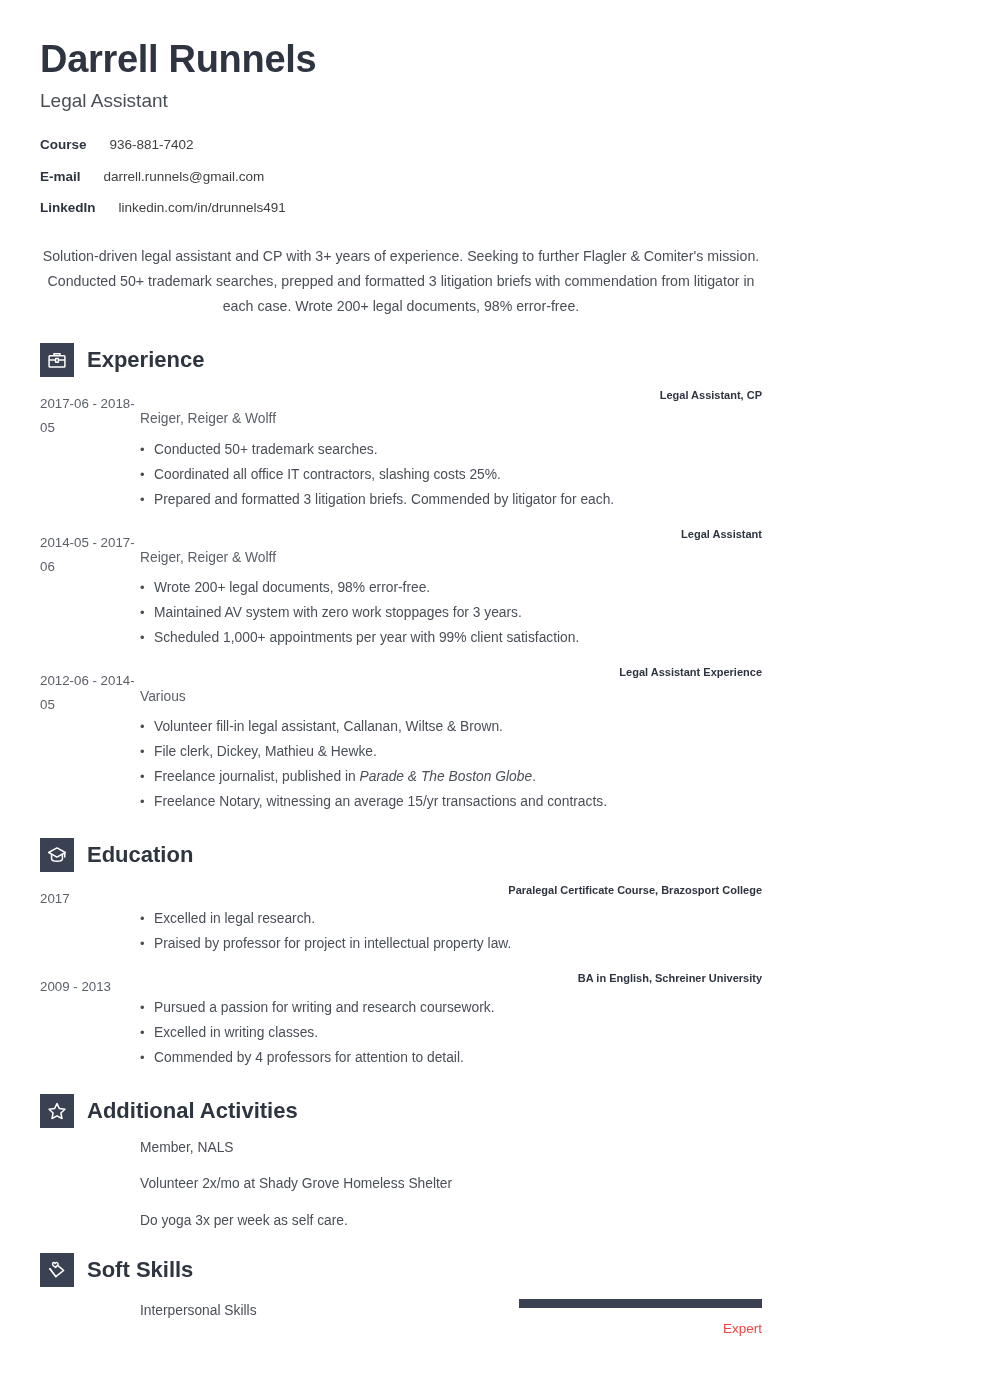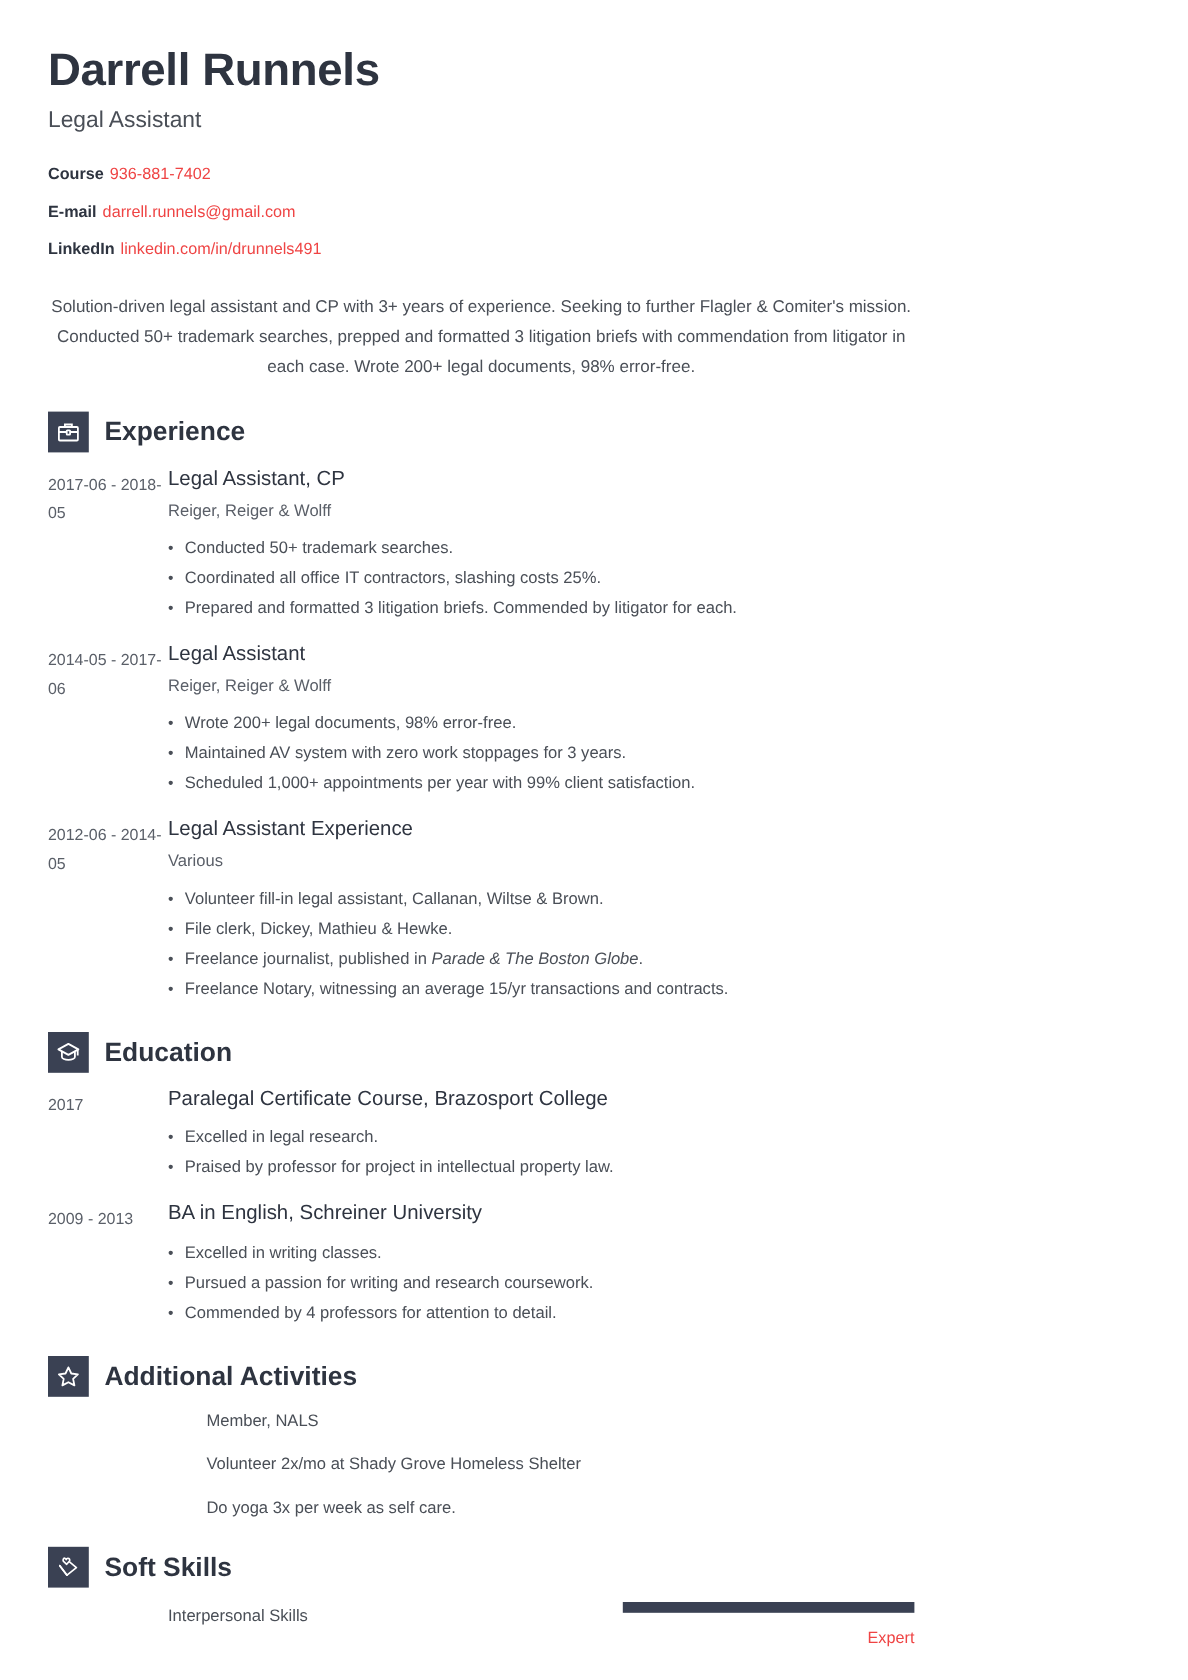--- a/index.html
+++ b/index.html
@@ -48,22 +48,22 @@
     font-size: 13.5px;
     line-height: 1;
     margin-bottom: 18px;
     white-space: nowrap;
   }
   .contact-label {
     font-weight: bold;
     color: #2e3440;
   }
   .contact-value {
-    color: #ef4444;
-    margin-left: 5px;
+    color: #404040;
+    margin-left: 23px;
   }
 
   
   .summary {
     margin-top: 29px;
     font-size: 14.2px;
     line-height: 25px;
     color: #4a4f57;
     max-width: 875px;
     text-align: center;
@@ -105,25 +105,26 @@
     font-size: 13.3px;
     color: #5a5f68;
     line-height: 24px;
     padding-top: 3px;
   }
   .entry-body {
     flex: 1 1 auto;
     min-width: 0;
   }
   .entry-title {
-    font-size: 17px;
-    font-weight: normal;
+    font-size: 11px;
+    font-weight: bold;
     color: #2e3440;
     line-height: 1.2;
     margin-bottom: 9px;
+    text-align: right;
   }
   .entry-org {
     font-size: 13.8px;
     color: #5a5f68;
     line-height: 1.2;
     margin-bottom: 9px;
   }
   ul.bullets {
     list-style: none;
     margin: 0;
@@ -148,21 +149,20 @@
 
   
   .plain-list {
     padding-left: 100px;
   }
   .plain-list .plain-item {
     font-size: 13.8px;
     color: #4a4f57;
     line-height: 1.2;
     margin-bottom: 20px;
-    margin-left: 32px;
   }
 
   
   .skills {
     padding-left: 100px;
     padding-right: 0;
   }
   .skill-row {
     display: flex;
     align-items: flex-start;
@@ -290,22 +290,22 @@
         <li>Praised by professor for project in intellectual property law.</li>
       </ul>
     </div>
   </div>
 
   <div class="entry">
     <div class="entry-date">2009 - 2013</div>
     <div class="entry-body">
       <div class="entry-title">BA in English, Schreiner University</div>
       <ul class="bullets">
+        <li>Pursued a passion for writing and research coursework.</li>
         <li>Excelled in writing classes.</li>
-        <li>Pursued a passion for writing and research coursework.</li>
         <li>Commended by 4 professors for attention to detail.</li>
       </ul>
     </div>
   </div>
 
   <div class="section-head">
     <span class="section-icon">
       <svg width="20" height="20" viewBox="0 0 24 24" fill="none" stroke="#ffffff" stroke-width="1.8" stroke-linejoin="round">
         <path d="M12 3 14.9 9.1 21.5 9.9 16.7 14.4 18 21 12 17.8 6 21 7.3 14.4 2.5 9.9 9.1 9.1z"></path>
       </svg>

